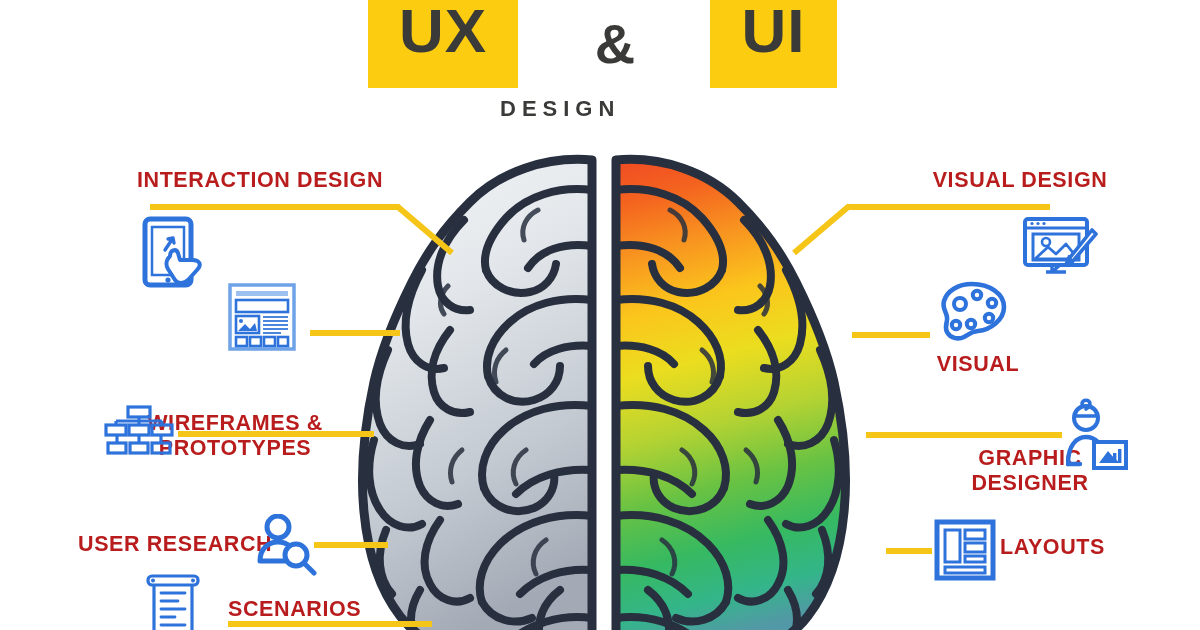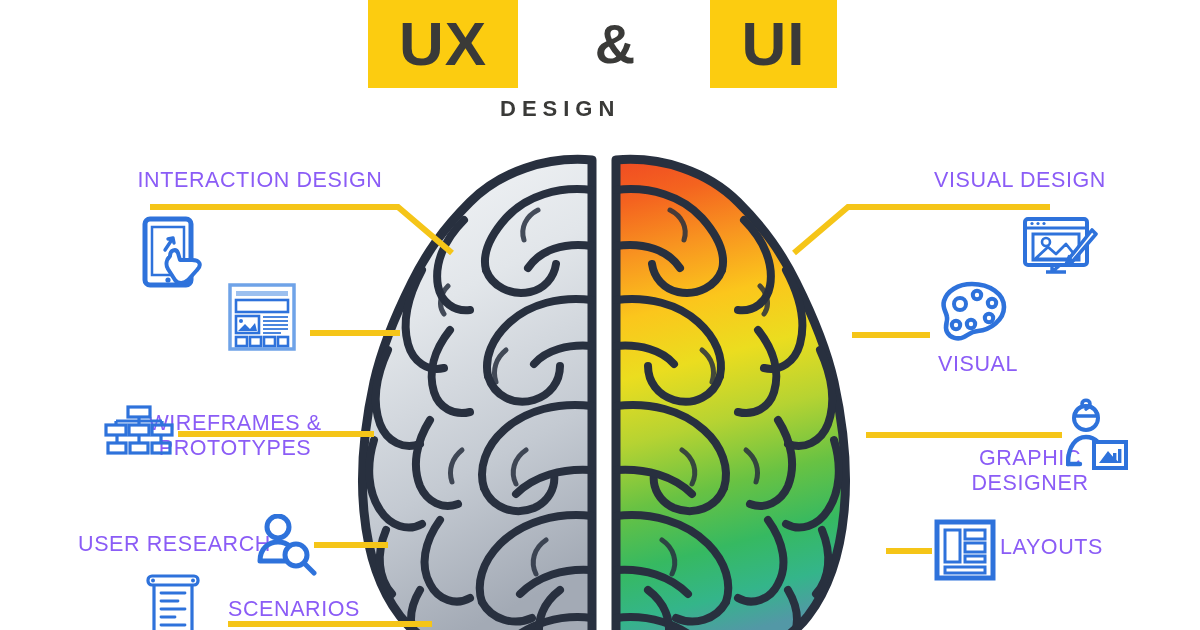--- a/index.html
+++ b/index.html
@@ -10,21 +10,21 @@
     overflow:hidden;
     position:relative;
   }
   .stage{position:absolute;inset:0;}
 
   
   .header{position:absolute;left:0;top:0;width:1200px;height:130px;}
   .tag-box{
     position:absolute;top:0;height:88px;
     background:#FCCC10;
-    display:flex;align-items:center;justify-content:center;
+    display:flex;justify-content:center;
   }
   .tag-box span{
     font-size:62px;font-weight:bold;color:#3A3A38;
     letter-spacing:1px;line-height:1;
   }
   #tag-ux{left:368px;width:150px;}
   #tag-ui{left:710px;width:127px;}
   .amp{
     position:absolute;left:560px;top:6px;width:110px;height:76px;
     display:flex;align-items:center;justify-content:center;
@@ -33,21 +33,21 @@
   .design-word{
     position:absolute;left:500px;top:96px;width:230px;
     text-align:left;
     font-size:22px;font-weight:bold;color:#3A3A38;
     letter-spacing:6px;
   }
 
   
   .label{
     position:absolute;
-    font-size:21.5px;font-weight:normal;color:#8b5cf6;
+    font-size:21.5px;font-weight:bold;color:#b91c1c;
     letter-spacing:.6px;line-height:25px;
     white-space:pre-line;
   }
   .label.l-align{text-align:left;}
   .label.c-align{text-align:center;}
 
   
   .conn{position:absolute;overflow:visible;}
   .conn path,.conn line{
     stroke:#F5C518;stroke-width:6;fill:none;

